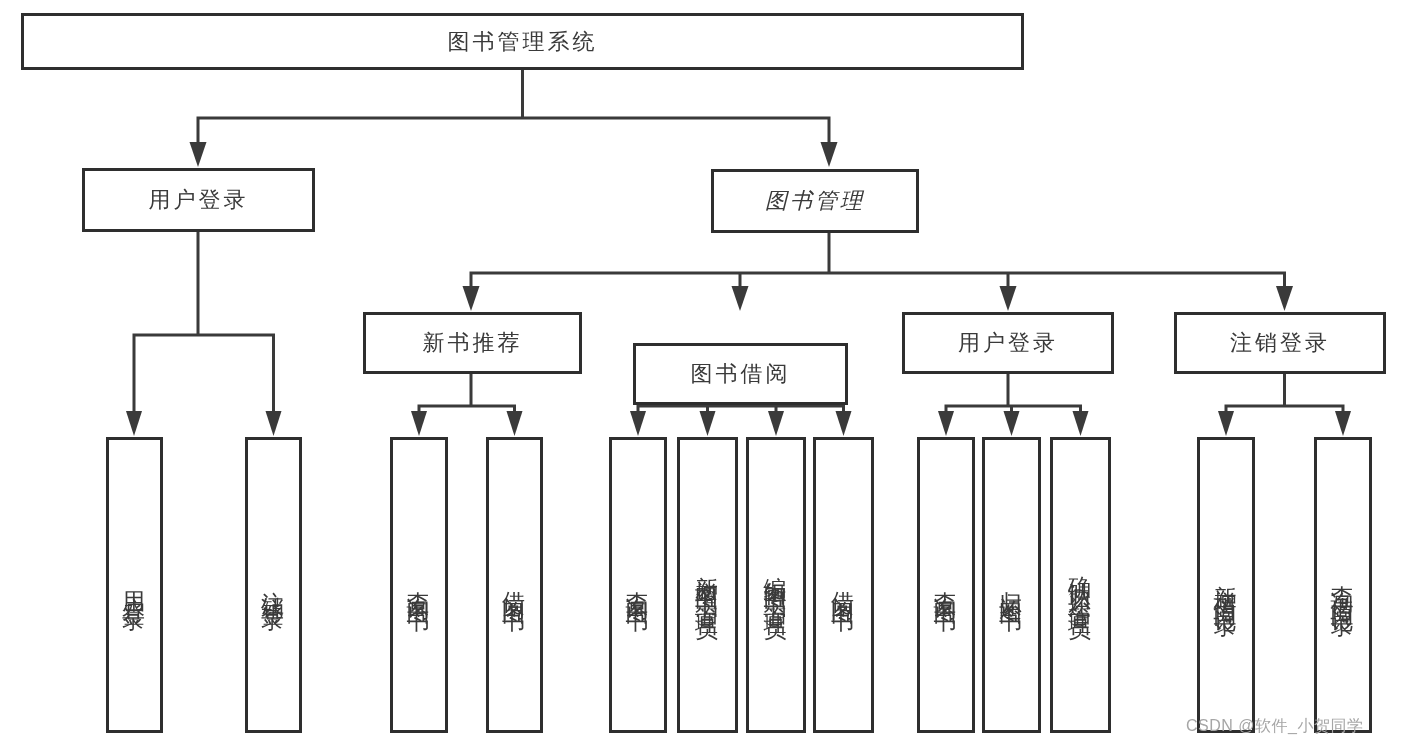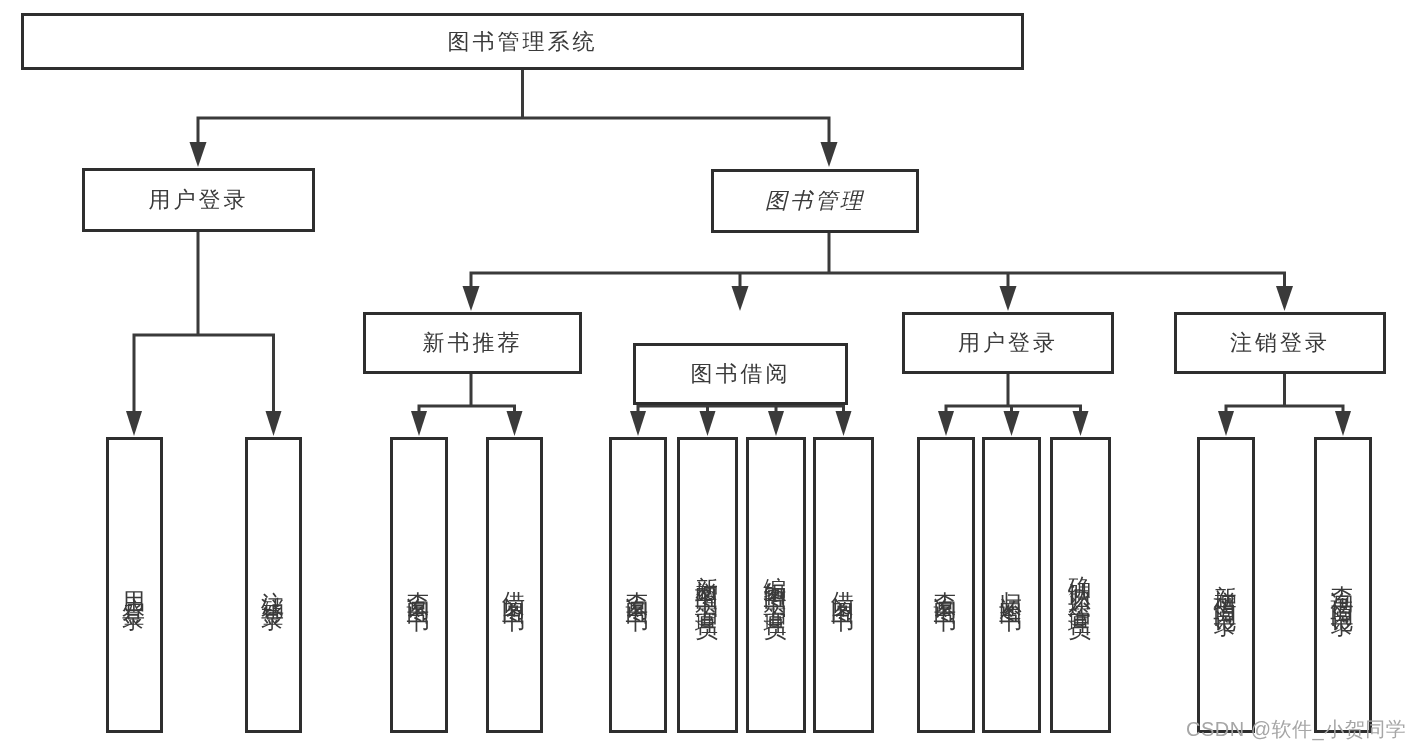--- a/index.html
+++ b/index.html
@@ -69,21 +69,21 @@
   #leaf-cb-return    { left: 982px;  width: 59px; }
   #leaf-cb-confirm   { left: 1050px; width: 61px; }
   #leaf-br-add       { left: 1197px; width: 58px; }
   #leaf-br-query     { left: 1314px; width: 58px; }
 
   #watermark {
     position: absolute;
     left: 1186px;
     top: 716px;
     z-index: 3;
-    font-size: 20px;
+    font-size: 16px;
     color: #a6a6a6;
     letter-spacing: 0.5px;
     white-space: nowrap;
   }
 </style>
 </head>
 <body>
 
 <div id="canvas">
 

